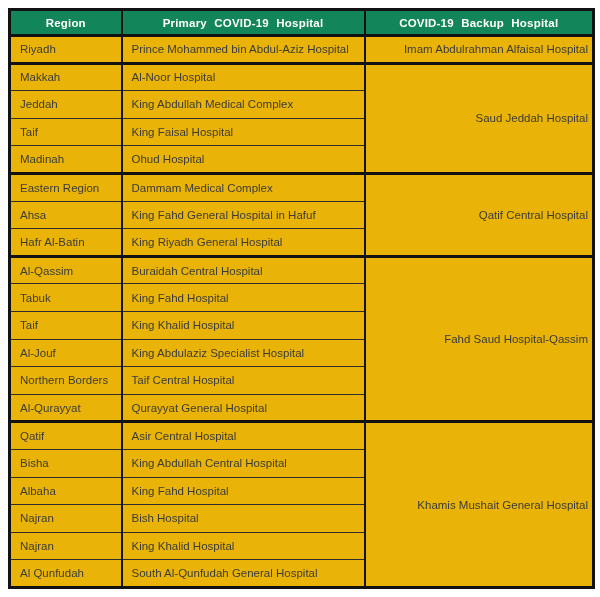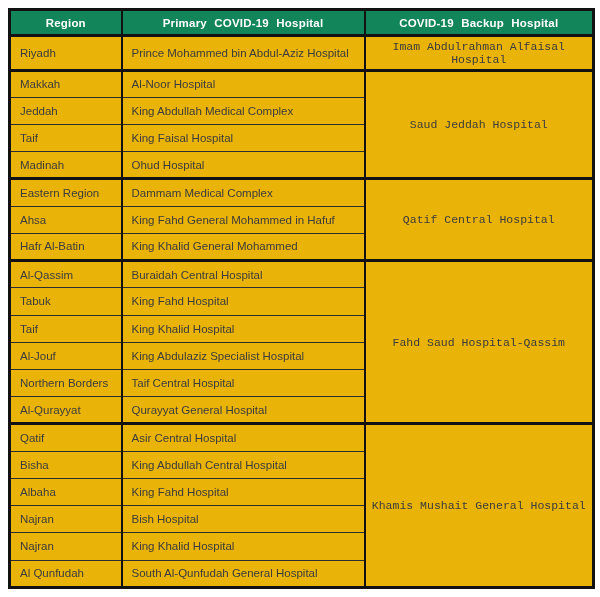--- a/index.html
+++ b/index.html
@@ -51,25 +51,24 @@
     border-left:2px solid var(--border-strong);
     border-right:2px solid var(--border-strong);
     height:26px;
     padding:2px 6px 2px 9px;
     vertical-align:middle;
     background:#eab308;
     overflow:hidden;
     white-space:nowrap;
   }
   td.backup{
-    text-align:center;
+    text-align:right;
     padding:2px 4px;
     white-space:normal;
     border:2.5px solid var(--border-strong);
-    font-family:Liberation Mono, monospace;
   }
   tr.group-start td{
     border-top:3px solid var(--border-strong);
   }
 </style>
 </head>
 <body>
 
 <div class="page">
   <table>
@@ -108,25 +107,25 @@
           <td>Madinah</td>
           <td>Ohud Hospital</td>
         </tr>
         <tr class="group-start">
           <td>Eastern Region</td>
           <td>Dammam Medical Complex</td>
           <td class="backup" rowspan="3">Qatif Central Hospital</td>
         </tr>
         <tr>
           <td>Ahsa</td>
-          <td>King Fahd General Mohammed in Hafuf</td>
+          <td>King Fahd General Hospital in Hafuf</td>
         </tr>
         <tr>
           <td>Hafr Al-Batin</td>
-          <td>King Khalid General Mohammed</td>
+          <td>King Riyadh General Hospital</td>
         </tr>
         <tr class="group-start">
           <td>Al-Qassim</td>
           <td>Buraidah Central Hospital</td>
           <td class="backup" rowspan="6">Fahd Saud Hospital-Qassim</td>
         </tr>
         <tr>
           <td>Tabuk</td>
           <td>King Fahd Hospital</td>
         </tr>

